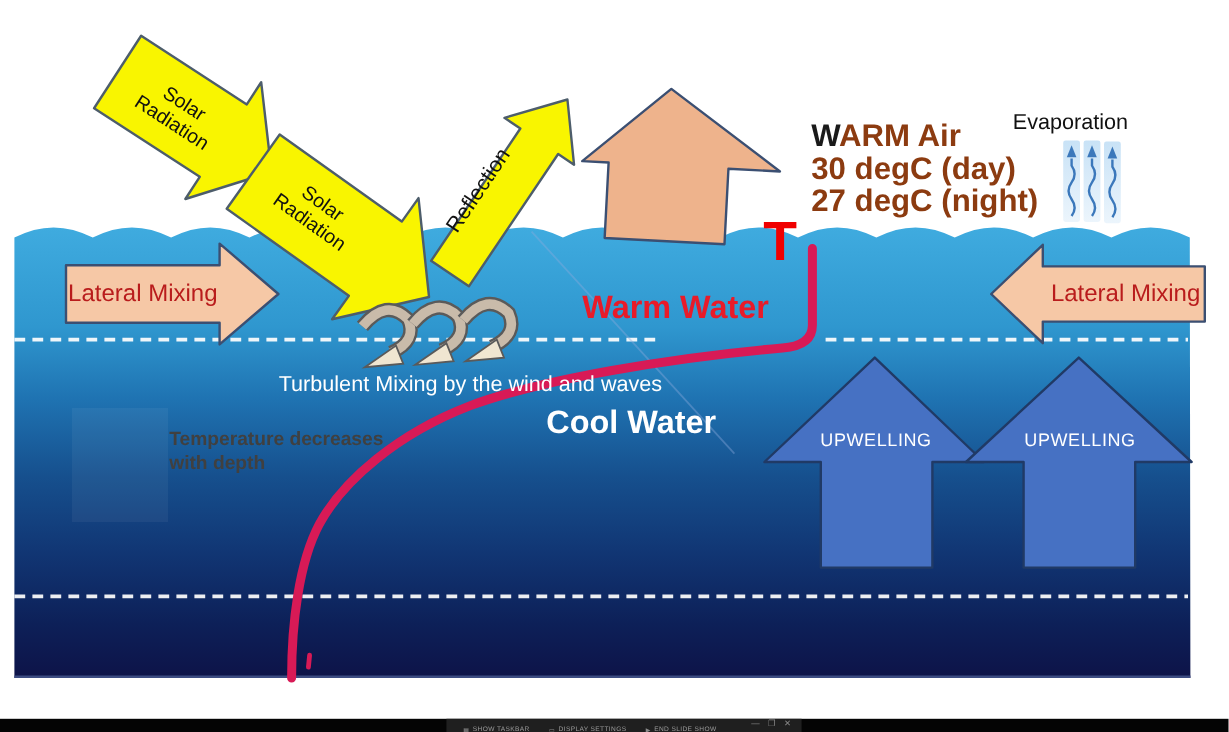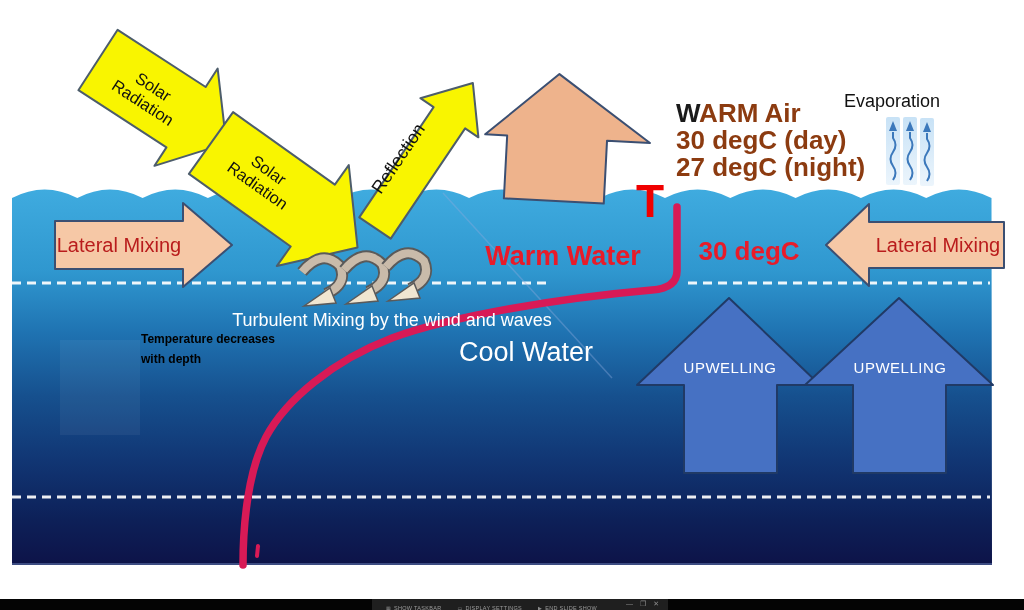--- a/index.html
+++ b/index.html
@@ -16,23 +16,23 @@
   .backrad{font-size:17px;color:#1a1a1a;line-height:23px;}
   .lateral{font-size:20px;color:#b91c1c;}
   .warmwater{font-size:27px;font-weight:bold;color:#e81b29;}
   .deg30{font-size:26px;font-weight:bold;color:#e81b29;}
   .tmark{font-size:46px;font-weight:bold;color:#f00000;}
   .warmair{position:absolute;left:676px;top:100px;font-size:26px;font-weight:bold;
            color:#8c3b10;line-height:27px;white-space:nowrap;}
   .warmair .wblack{color:#1a1a1a;}
   .evap{font-size:18px;color:#111;}
   .turb{font-size:18px;color:#ffffff;}
-  .cool{font-size:27px;font-weight:normal;color:#ffffff;}
-  .depthnote{position:absolute;left:141px;top:329px;font-size:12px;font-weight:bold;
-             color:#000000;line-height:20px;white-space:pre-line;}
+  .cool{font-size:27px;font-weight:bold;color:#ffffff;}
+  .depthnote{position:absolute;left:141px;top:357px;font-size:16px;font-weight:bold;
+             color:#404040;line-height:20px;white-space:pre-line;}
   .upwell{font-size:15px;color:#ffffff;letter-spacing:.5px;}
   
   .bottombar{position:absolute;left:0;top:599px;width:1024px;height:11px;background:#040404;}
   .bar-panel{position:absolute;left:372px;top:0;width:296px;height:11px;background:#1f1f1f;}
   .win-controls{position:absolute;left:254px;top:1px;display:flex;gap:7px;
                 font-size:7px;color:#8a8a8a;line-height:7px;}
   .win-controls span{cursor:default;}
   .bar-items{position:absolute;left:14px;top:6px;display:flex;gap:16px;font-size:5.5px;
              color:#9b9b9b;letter-spacing:.3px;white-space:nowrap;}
   .bar-item{display:flex;gap:3px;align-items:flex-start;}
@@ -137,21 +137,20 @@
   <div class="warmair">
     <div><span class="wblack">W</span><span>ARM Air</span></div>
     <div>30 degC (day)</div>
     <div>27 degC (night)</div>
   </div>
 
   <div class="lbl evap" style="left:892px;top:102px;">Evaporation</div>
   <div class="lbl lateral" style="left:119px;top:245px;">Lateral Mixing</div>
   <div class="lbl lateral" style="left:938px;top:245px;">Lateral Mixing</div>
   <div class="lbl warmwater" style="left:527px;top:257px;margin-left:36px;">Warm Water</div>
-  <div class="lbl deg30" style="left:749px;top:251px;">30 degC</div>
   <div class="lbl tmark" style="left:650px;top:201px;">T</div>
   <div class="lbl turb" style="left:392px;top:321px;">Turbulent Mixing by the wind and waves</div>
   <div class="lbl cool" style="left:526px;top:353px;">Cool Water</div>
   <div class="depthnote">Temperature decreases
 with depth</div>
   <div class="lbl upwell" style="left:730px;top:368px;">UPWELLING</div>
   <div class="lbl upwell" style="left:900px;top:368px;">UPWELLING</div>
 
   <div class="bottombar">
     <div class="bar-panel">

